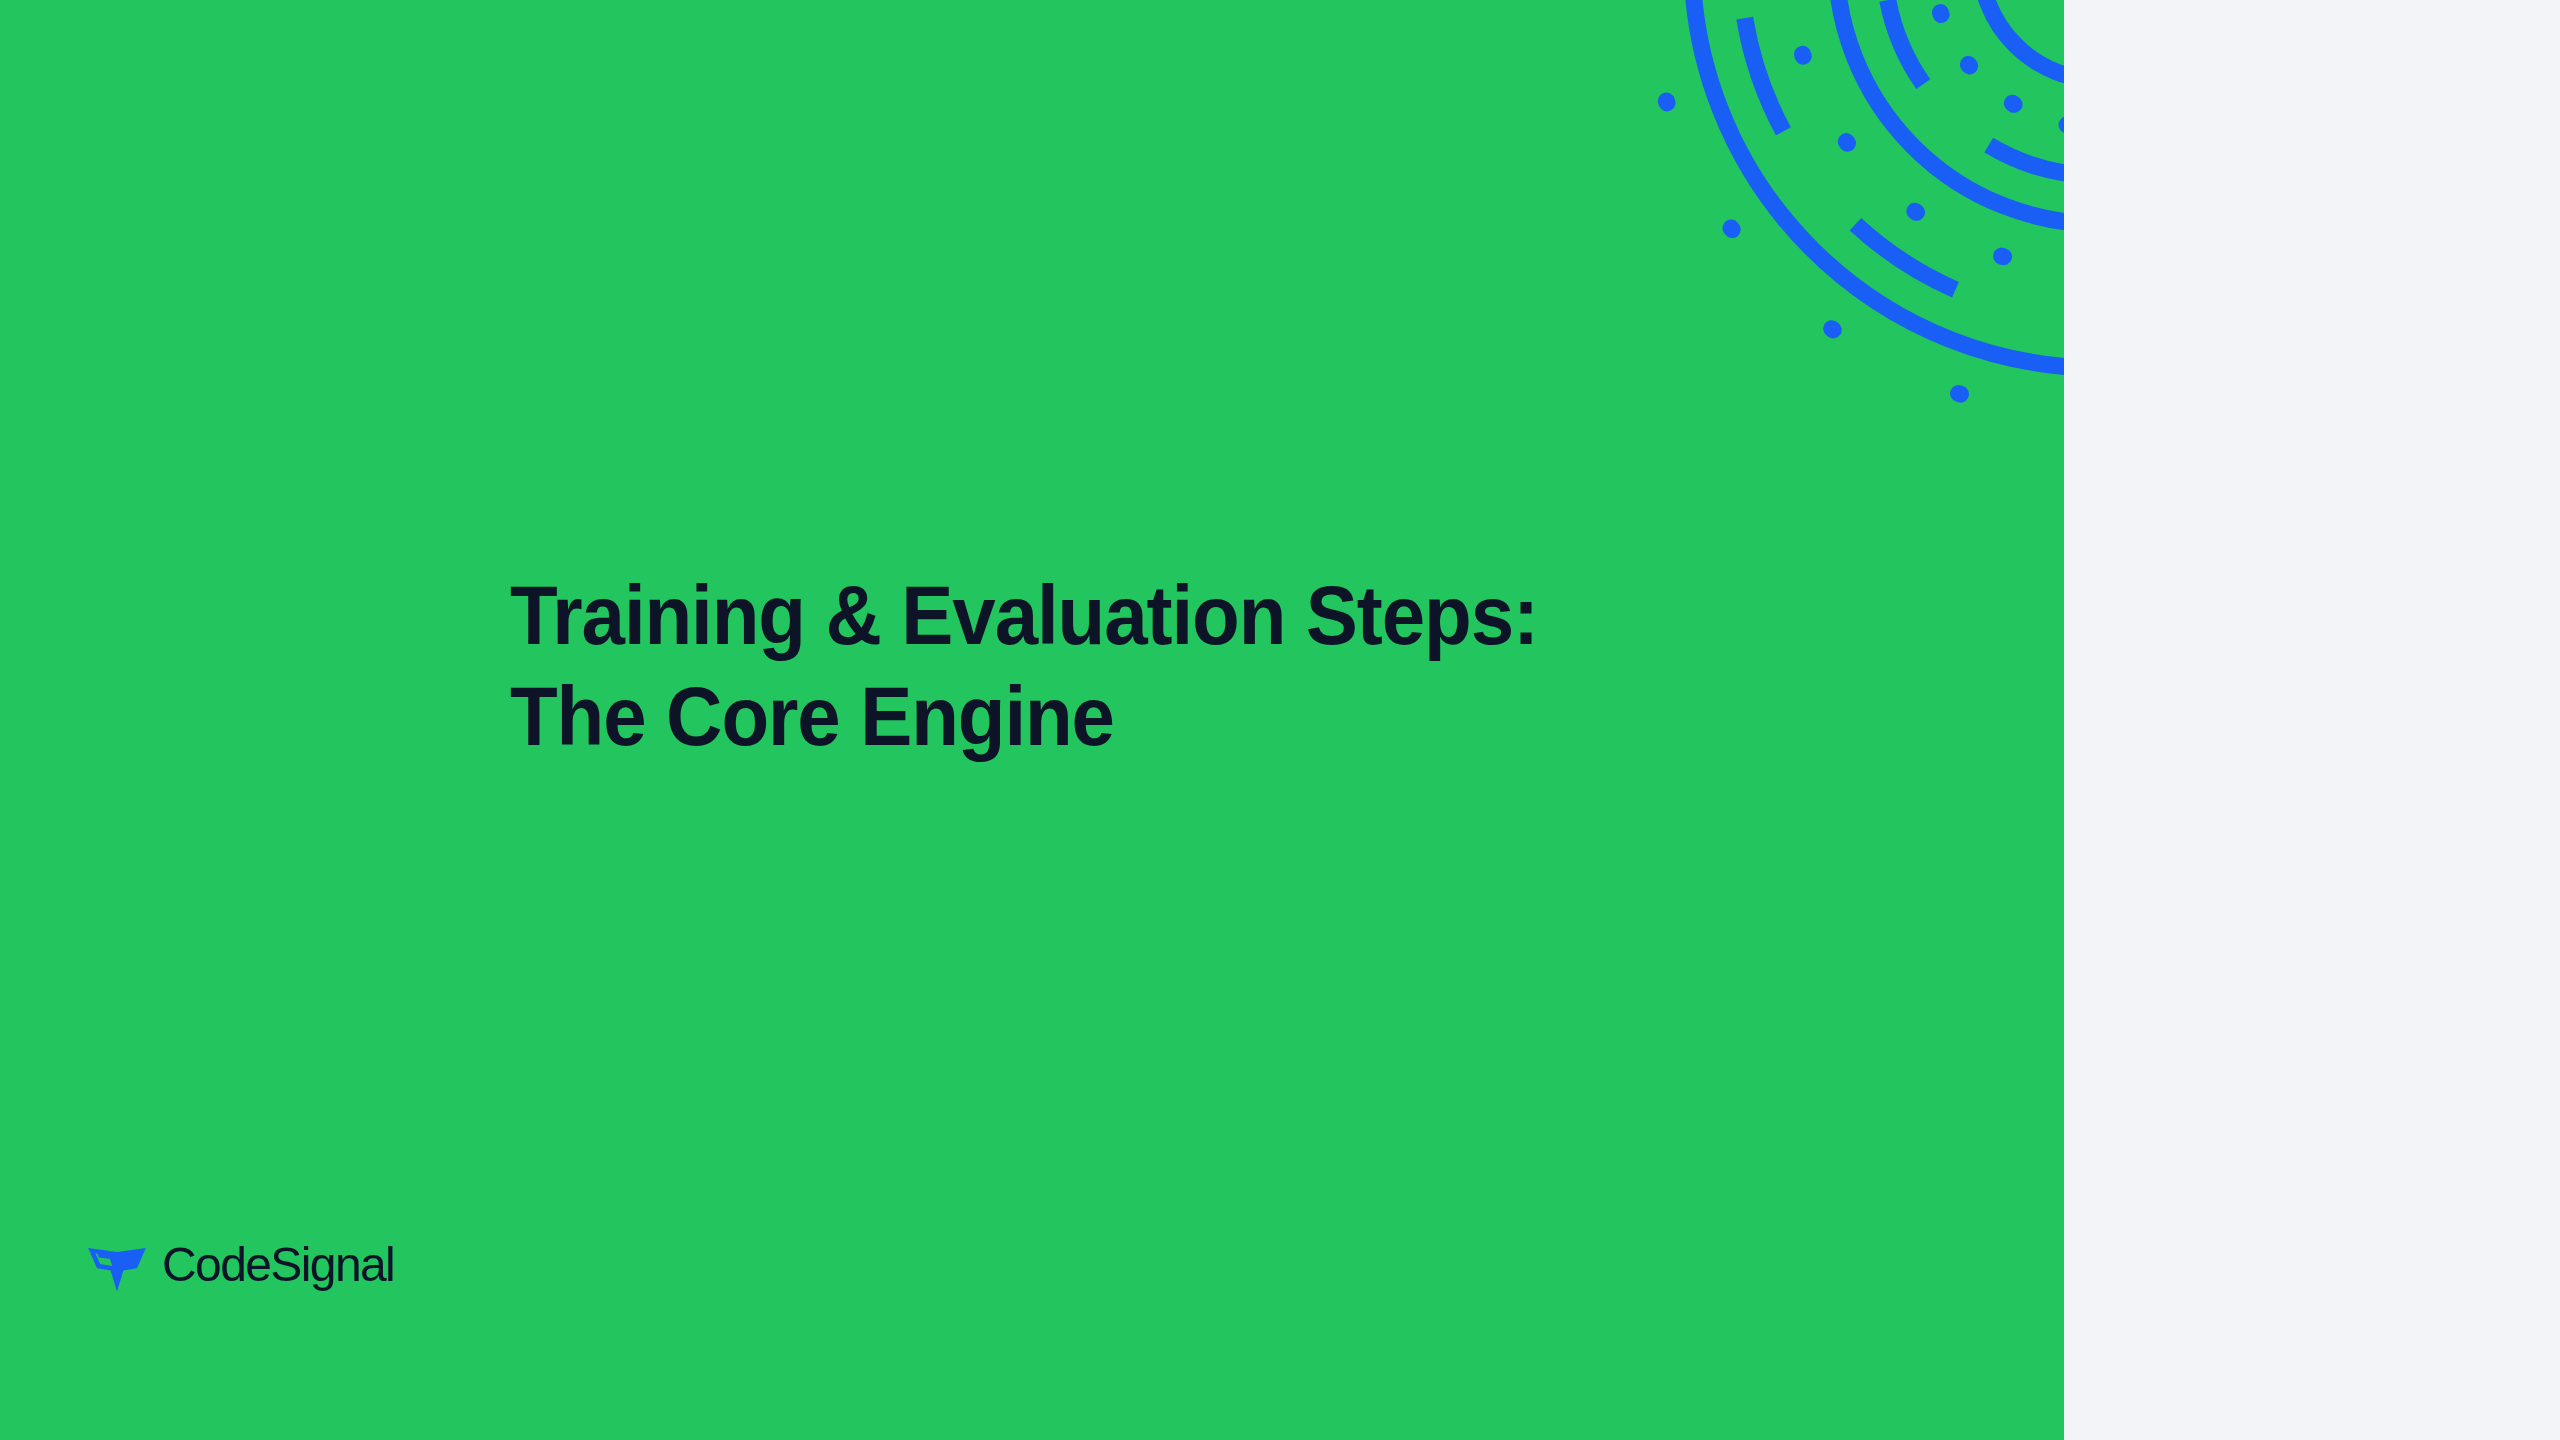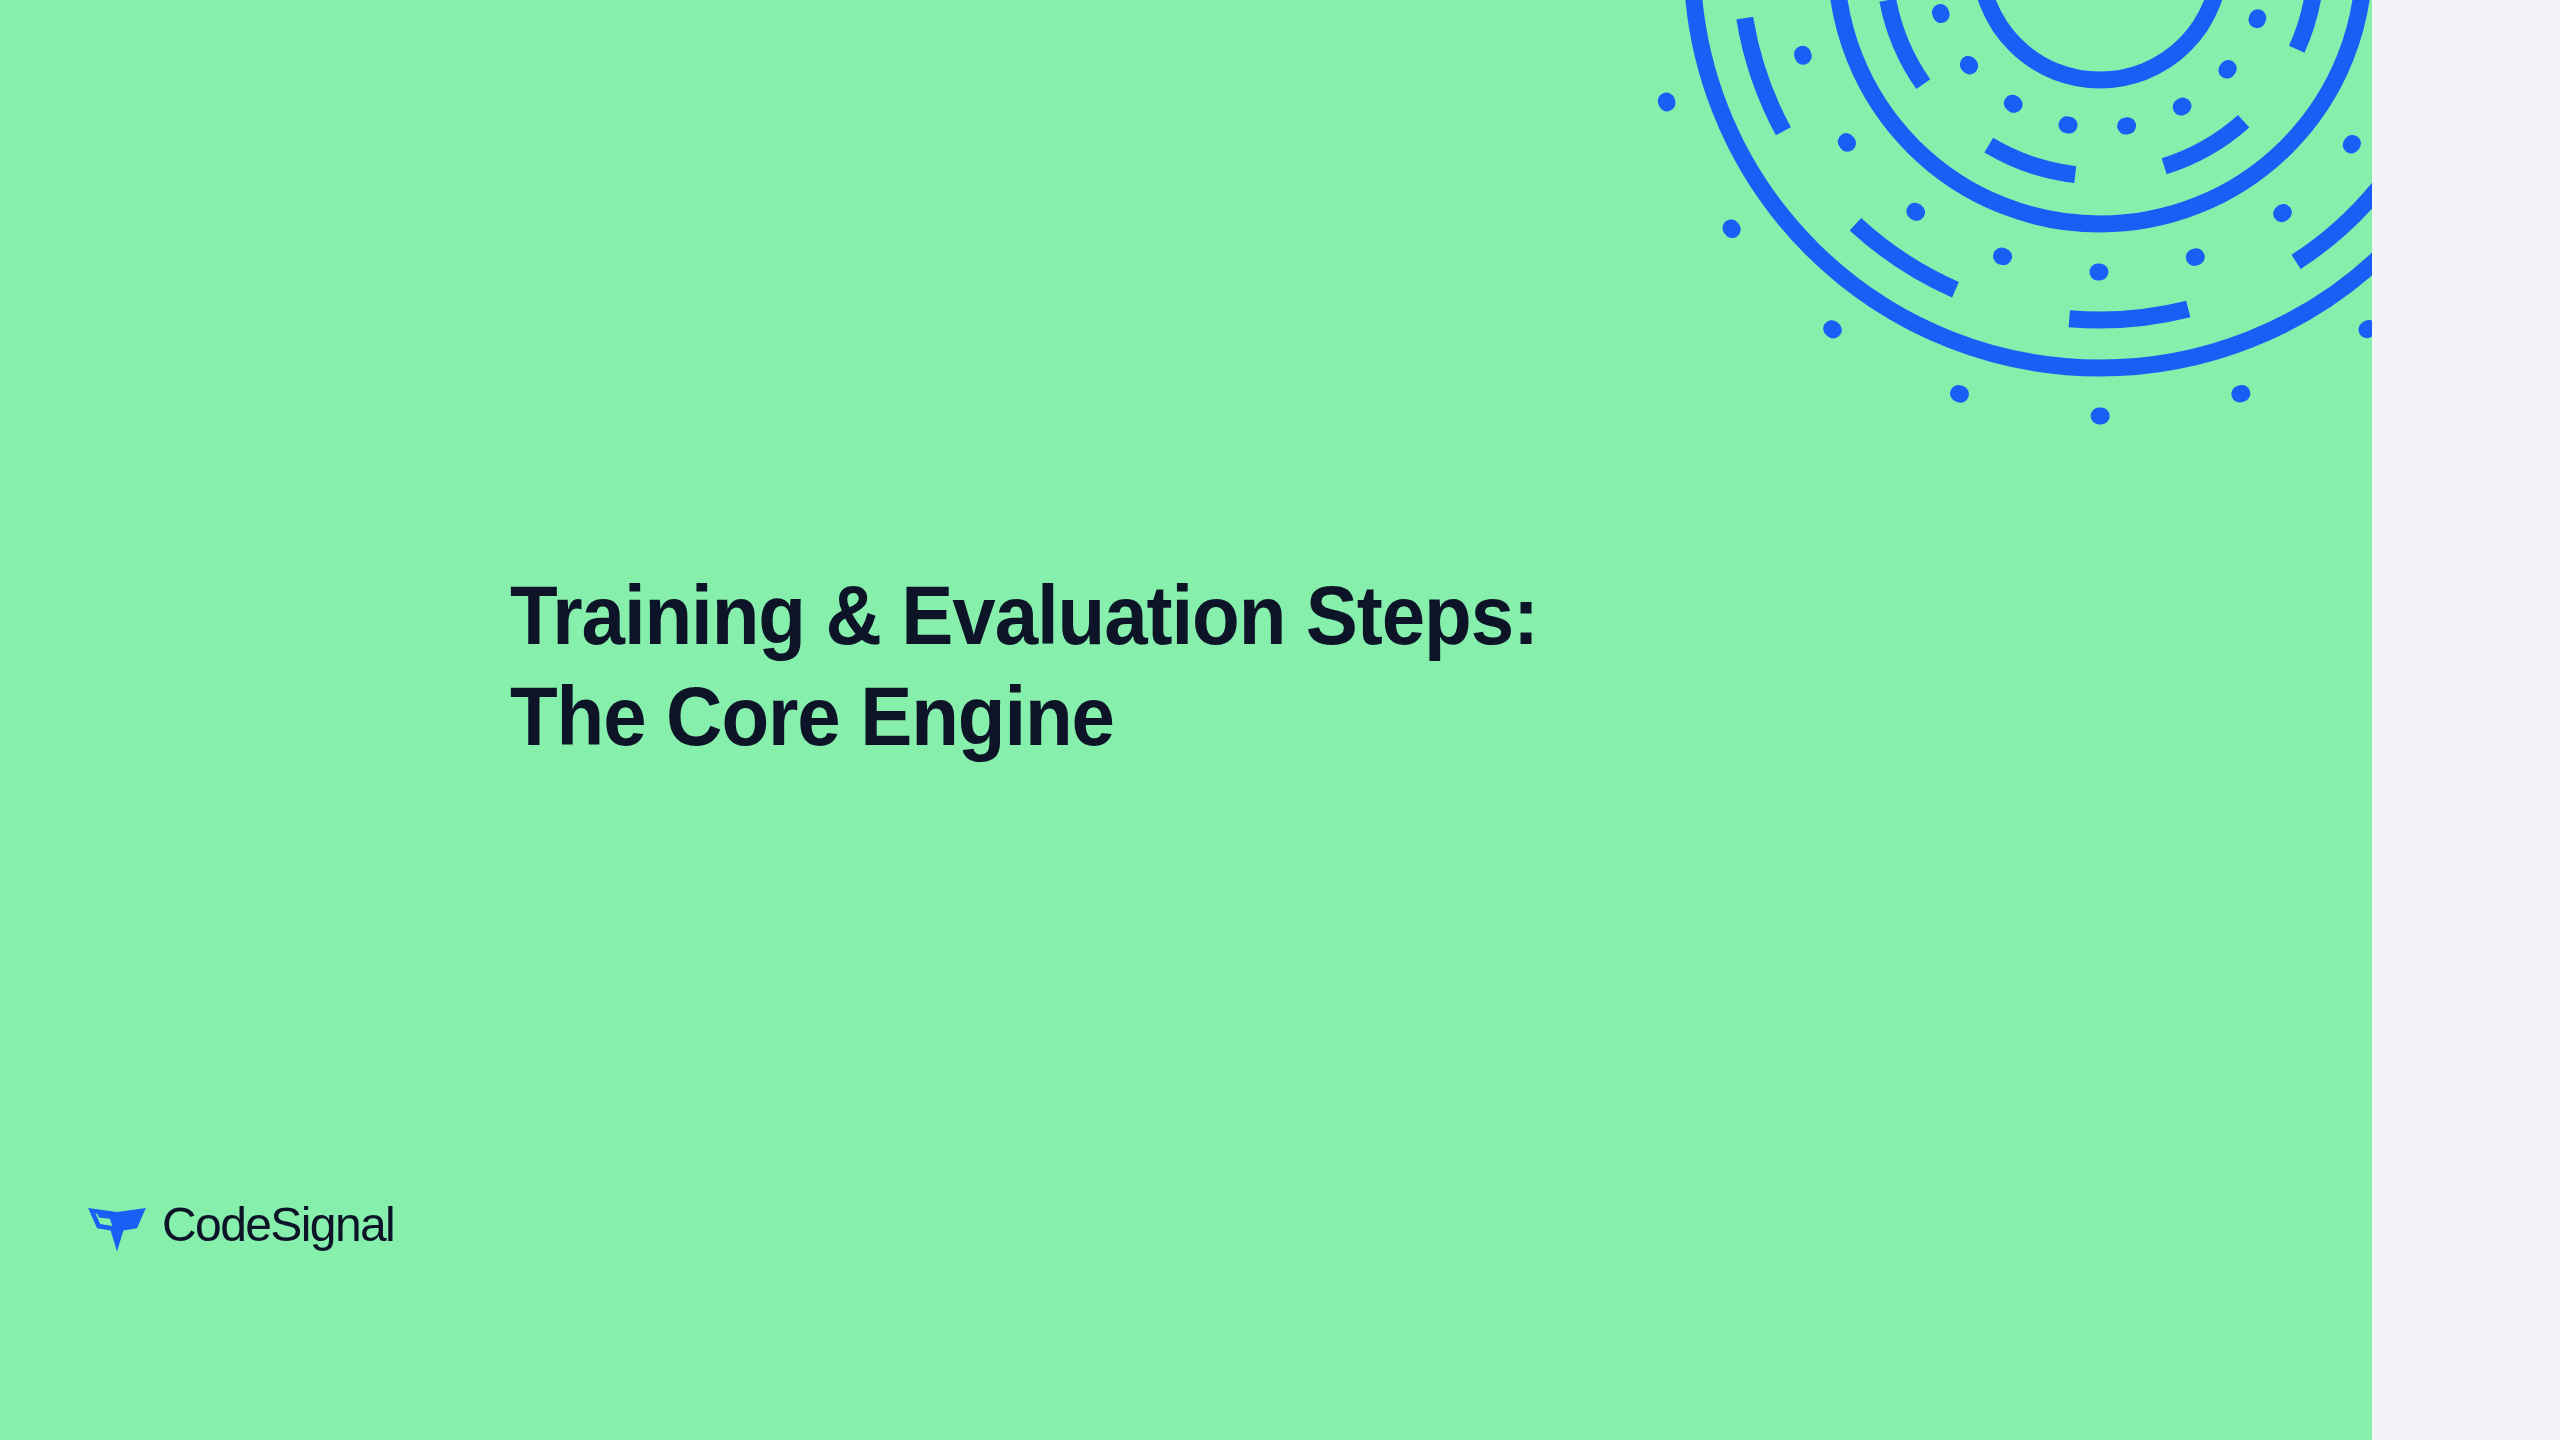--- a/index.html
+++ b/index.html
@@ -11,23 +11,23 @@
     height: 1440px;
     overflow: hidden;
     background: #f2f4f8;
     font-family: "Liberation Sans", sans-serif;
     position: relative;
   }
 
   #slide {
     position: absolute;
     left: 0; top: 0;
-    width: 2372px;
+    width: 2064px;
     height: 1440px;
-    background: #86efac;
+    background: #22c55e;
     overflow: hidden;
   }
 
   
   #ring-motif {
     position: absolute;
     left: 1580px;
     top: -560px;
     width: 1040px;
     height: 1040px;
@@ -56,21 +56,21 @@
     color: #0d1427;
     white-space: nowrap;
     transform: scaleX(0.93);
     transform-origin: left center;
   }
 
   
   #logo {
     position: absolute;
     left: 86px;
-    top: 1195px;
+    top: 1235px;
     display: flex;
     align-items: center;
     gap: 14px;
     justify-content: space-between;
   }
   #logo-mark { display: block; width: 62px; height: 62px; }
   #logo-wordmark {
     font-family: "Liberation Sans", sans-serif;
     font-weight: 500;
     font-size: 48px;

